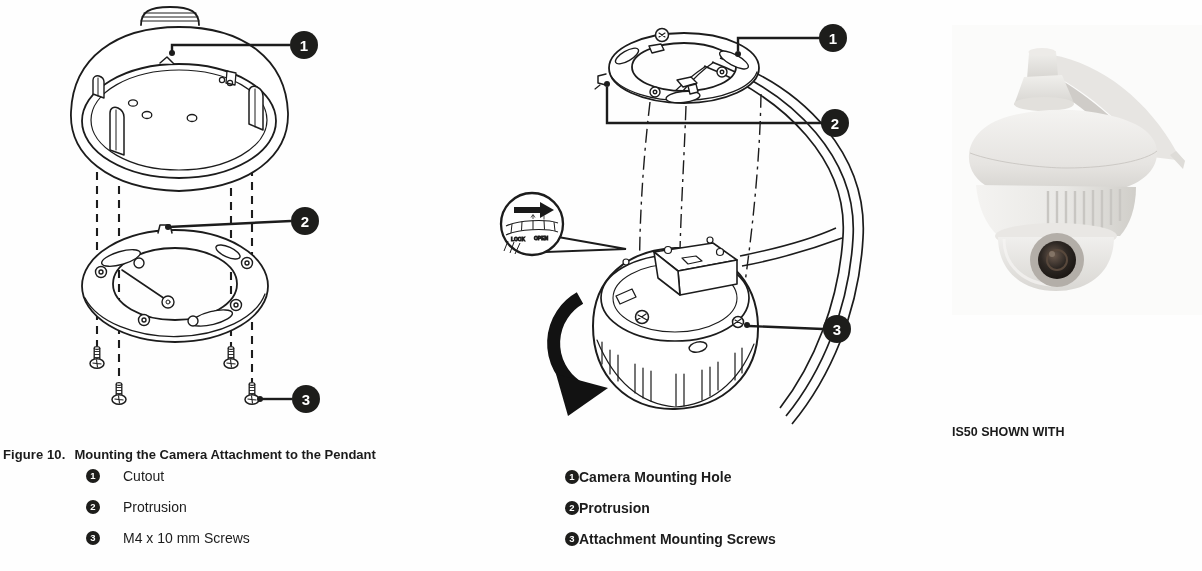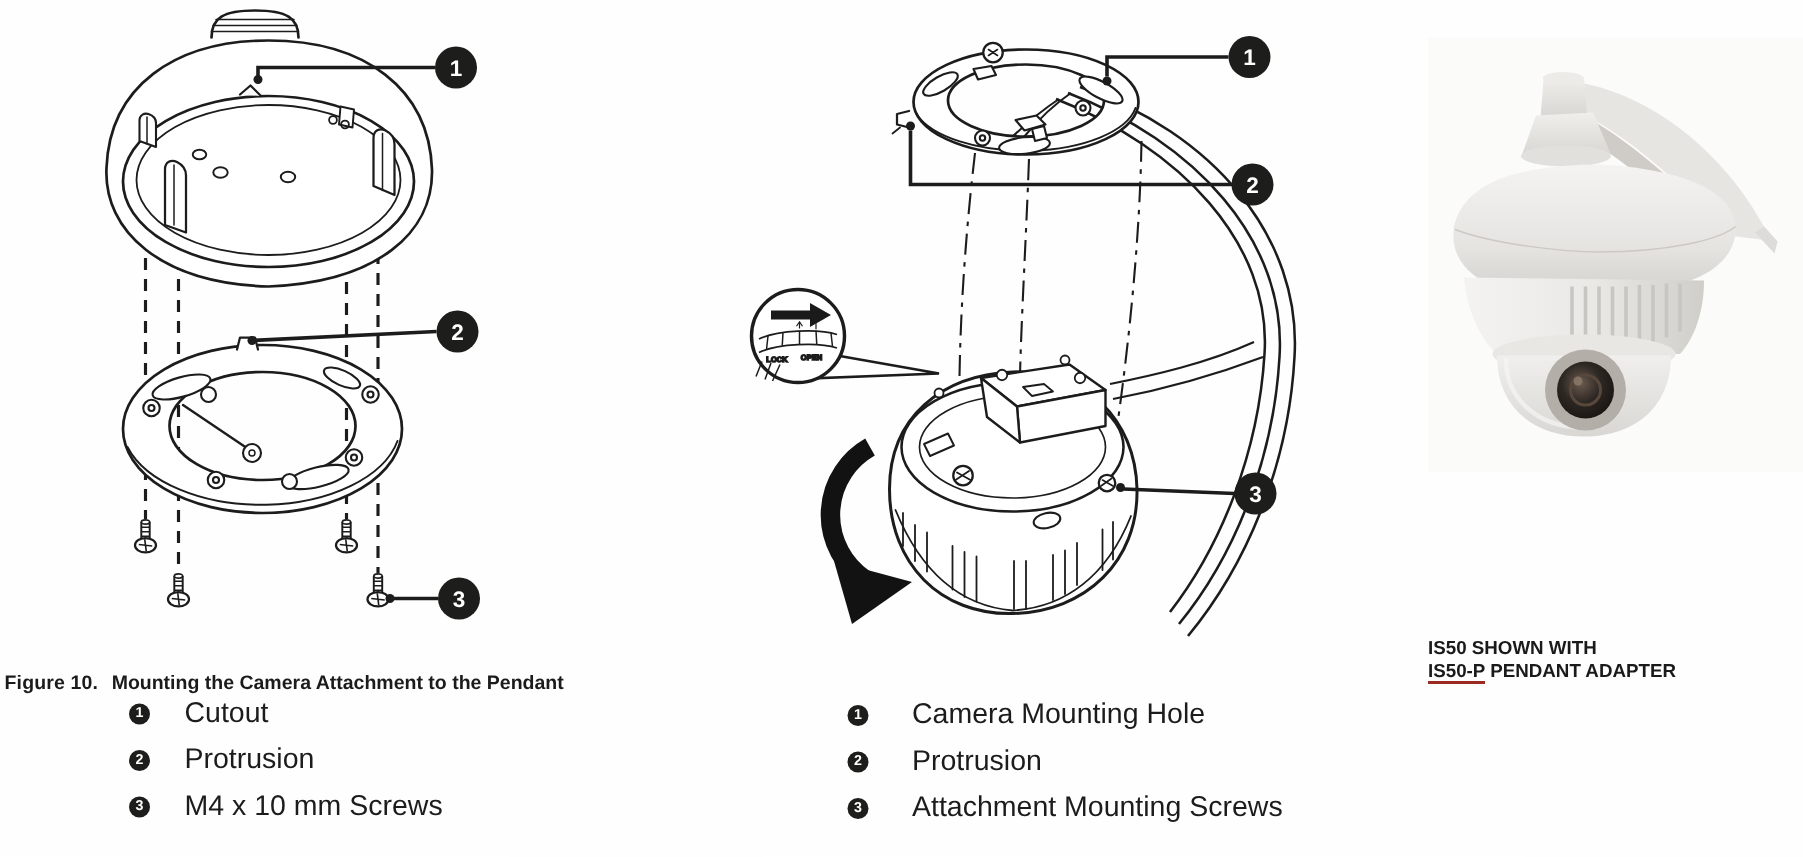--- a/index.html
+++ b/index.html
@@ -7,23 +7,23 @@
         font-family:"Liberation Sans",sans-serif;color:#1c1c1c;}
   svg text{font-family:"Liberation Sans",sans-serif;}
   .fig-svg{position:absolute;top:0;}
   .caption{position:absolute;top:431px;white-space:nowrap;font-size:13px;font-weight:700;color:#1b1b1b;}
   .caption .cap-label{margin-right:9px;letter-spacing:.1px;}
   .legend{position:absolute;display:flex;flex-direction:column;}
   .legend-row{display:flex;align-items:center;height:31px;}
   .badge{width:14px;height:14px;border-radius:50%;background:#1d1d1b;color:#fff;
          display:flex;align-items:center;justify-content:center;
          font-size:9.5px;font-weight:700;flex:0 0 14px;}
-  .legend-label{font-size:19px;font-weight:400;color:#1c1c1c;}
+  .legend-label{font-size:14px;font-weight:400;color:#1c1c1c;}
   .legend-f10 .legend-label{margin-left:23px;}
-  .legend-f11 .legend-label{margin-left:29px;}
+  .legend-f11 .legend-label{font-weight:bold;}
   .photo-caption{position:absolute;left:952px;top:425px;width:250px;text-align:left;
                  font-size:12.5px;line-height:14.5px;font-weight:700;color:#1a1a1a;}
   .red-underline{border-bottom:2px solid #9a2a22;padding-bottom:0;}
 </style>
 </head>
 <body>
 
 <div class="page">
 
   <svg class="fig-svg" style="left:0;" width="430" height="430" viewBox="0 0 430 430">
@@ -312,16 +312,15 @@
       <span class="legend-label">Protrusion</span>
     </div>
     <div class="legend-row">
       <span class="badge">3</span>
       <span class="legend-label">Attachment Mounting Screws</span>
     </div>
   </div>
 
   <div class="photo-caption">
     <div>IS50 SHOWN WITH</div>
-    <div><span class="red-underline">IS50-P</span><span> PENDANT ADAPTER</span></div>
   </div>
 
 </div>
 
 </body></html>

